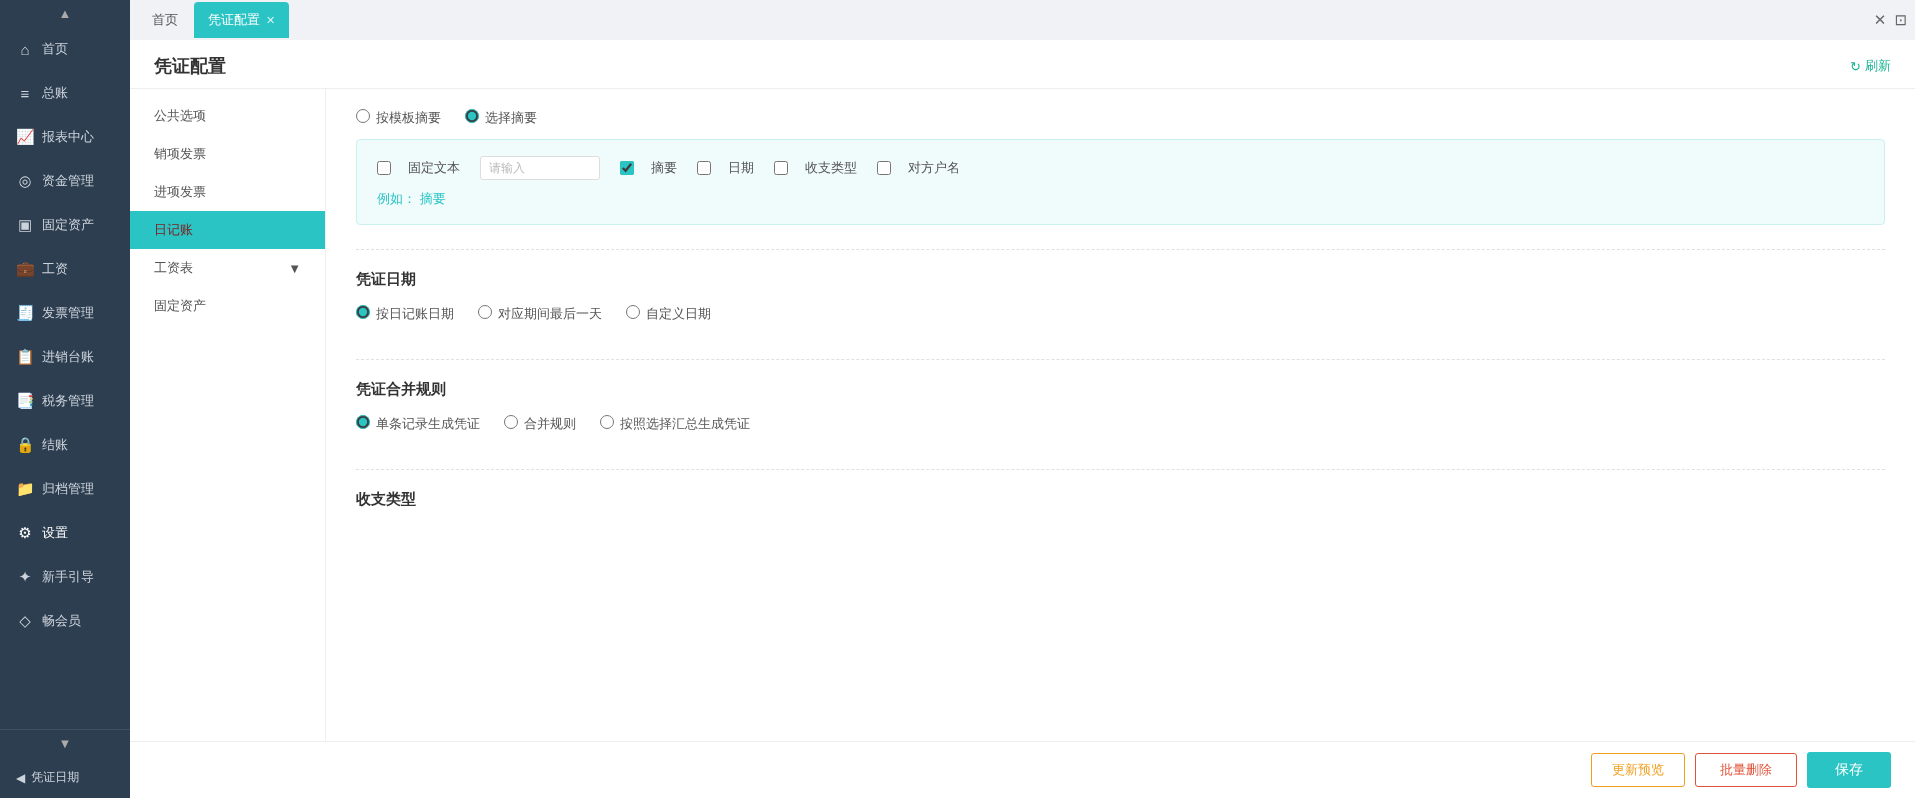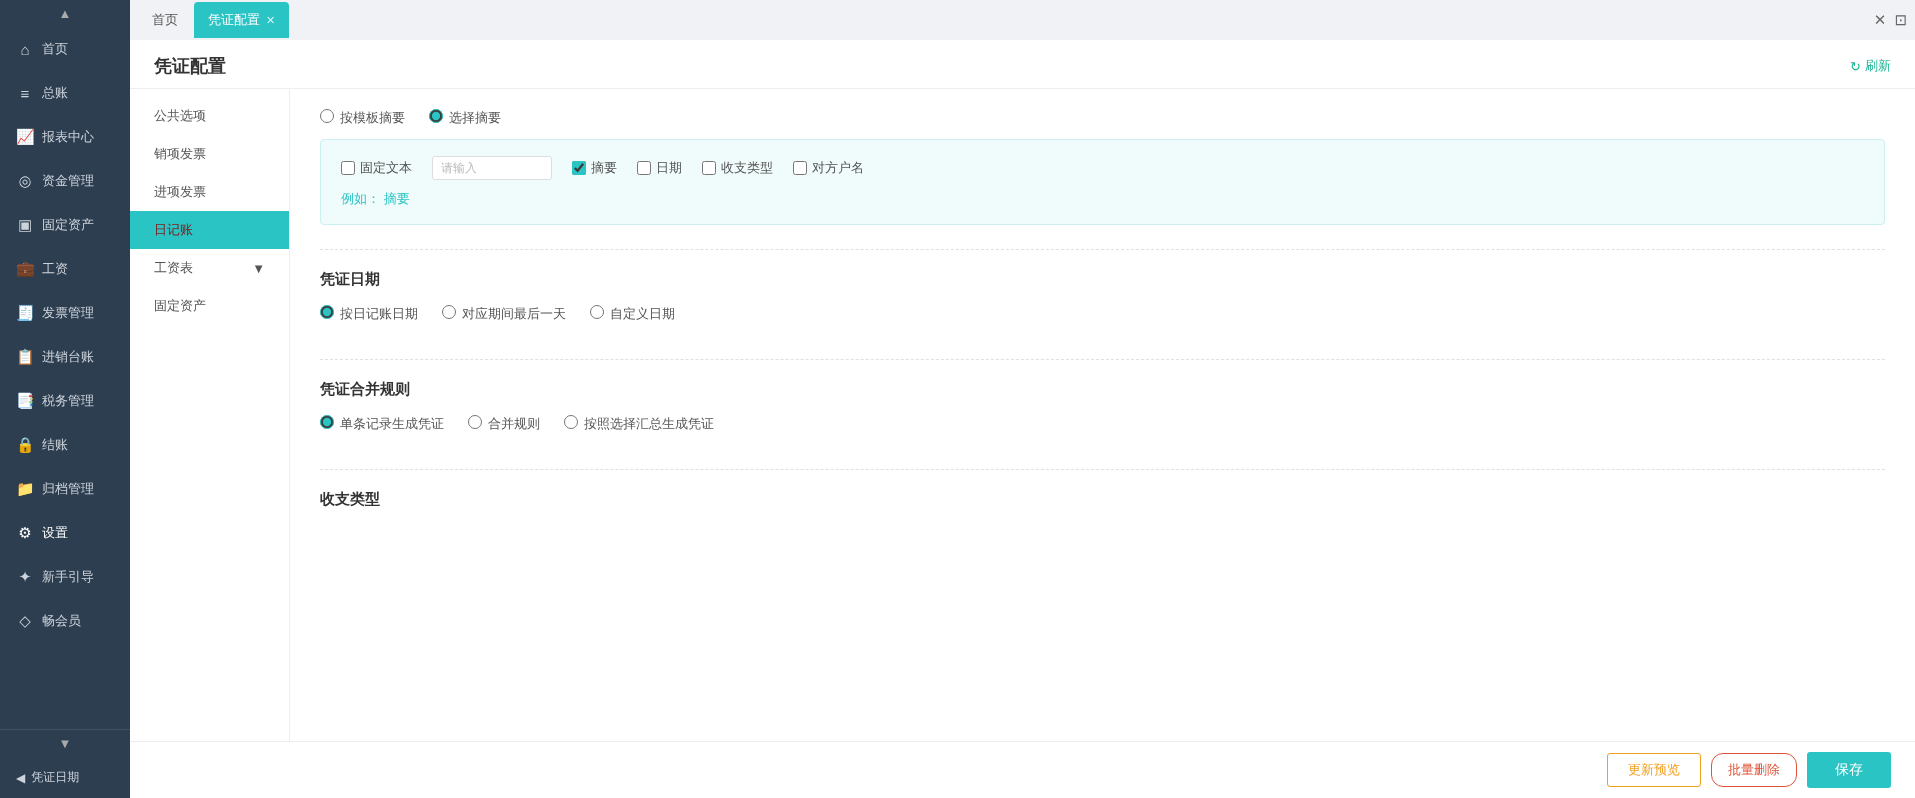--- a/index.html
+++ b/index.html
@@ -138,21 +138,21 @@
 
     
     .body-wrap {
       flex: 1;
       display: flex;
       overflow: hidden;
     }
 
     
     .left-nav {
-      width: 160px;
+      width: 196px;
       border-right: 1px solid #eee;
       padding: 8px 0;
       flex-shrink: 0;
     }
     .left-nav-item {
       padding: 10px 24px;
       color: #555;
       cursor: pointer;
       font-size: 13px;
       display: flex;
@@ -218,21 +218,21 @@
     }
     .checkbox-group {
       display: flex;
       align-items: center;
       gap: 20px;
       flex-wrap: wrap;
     }
     .checkbox-item {
       display: flex;
       align-items: center;
-      gap: 5px;
+      gap: 17px;
       cursor: pointer;
       color: #555;
       font-size: 13px;
     }
     .checkbox-item input[type="checkbox"] {
       accent-color: #2bc4c4;
       width: 14px;
       height: 14px;
     }
     .text-input {
@@ -267,22 +267,22 @@
       background: #fff;
       padding: 7px 20px;
       border-radius: 3px;
       cursor: pointer;
       font-size: 13px;
     }
     .btn-batch-delete {
       border: 1px solid #e0533a;
       color: #e0533a;
       background: #fff;
-      padding: 7px 16px;
-      border-radius: 12px;
+      padding: 7px 24px;
+      border-radius: 3px;
       cursor: pointer;
       font-size: 13px;
     }
     .btn-save {
       background: #2bc4c4;
       color: #fff;
       border: none;
       padding: 9px 28px;
       border-radius: 3px;
       cursor: pointer;

